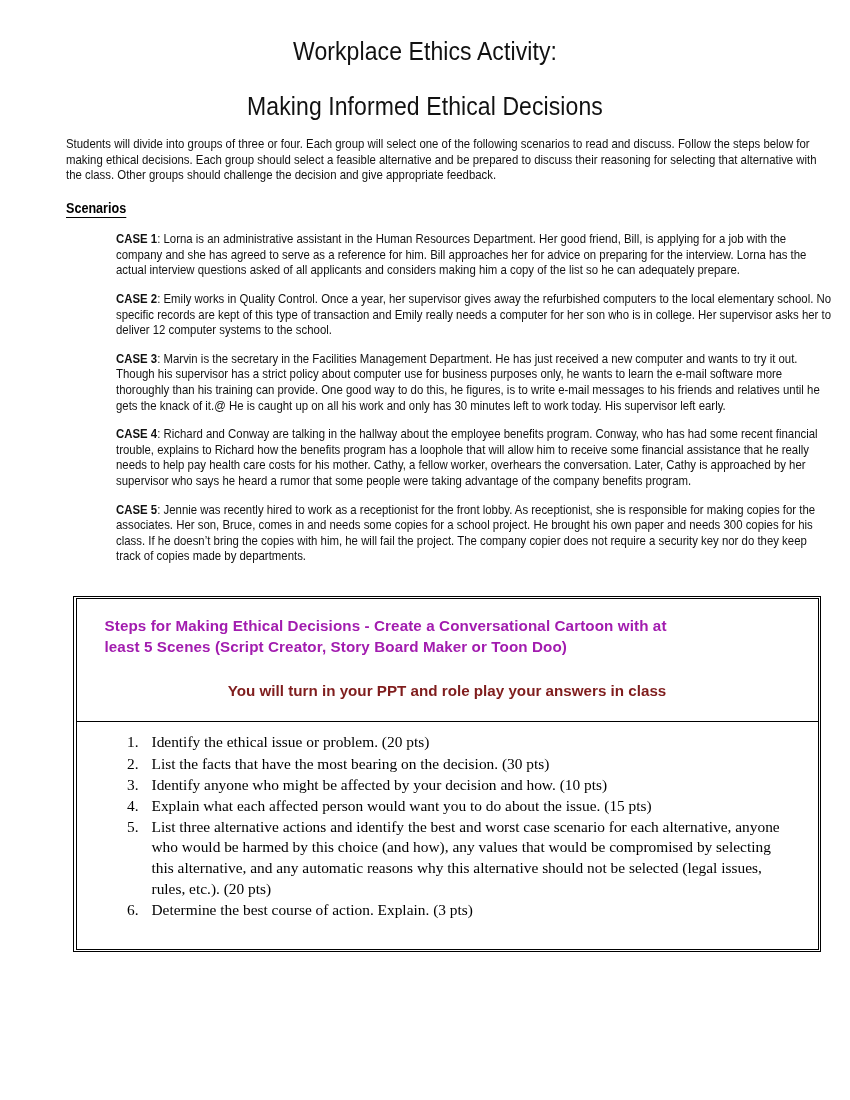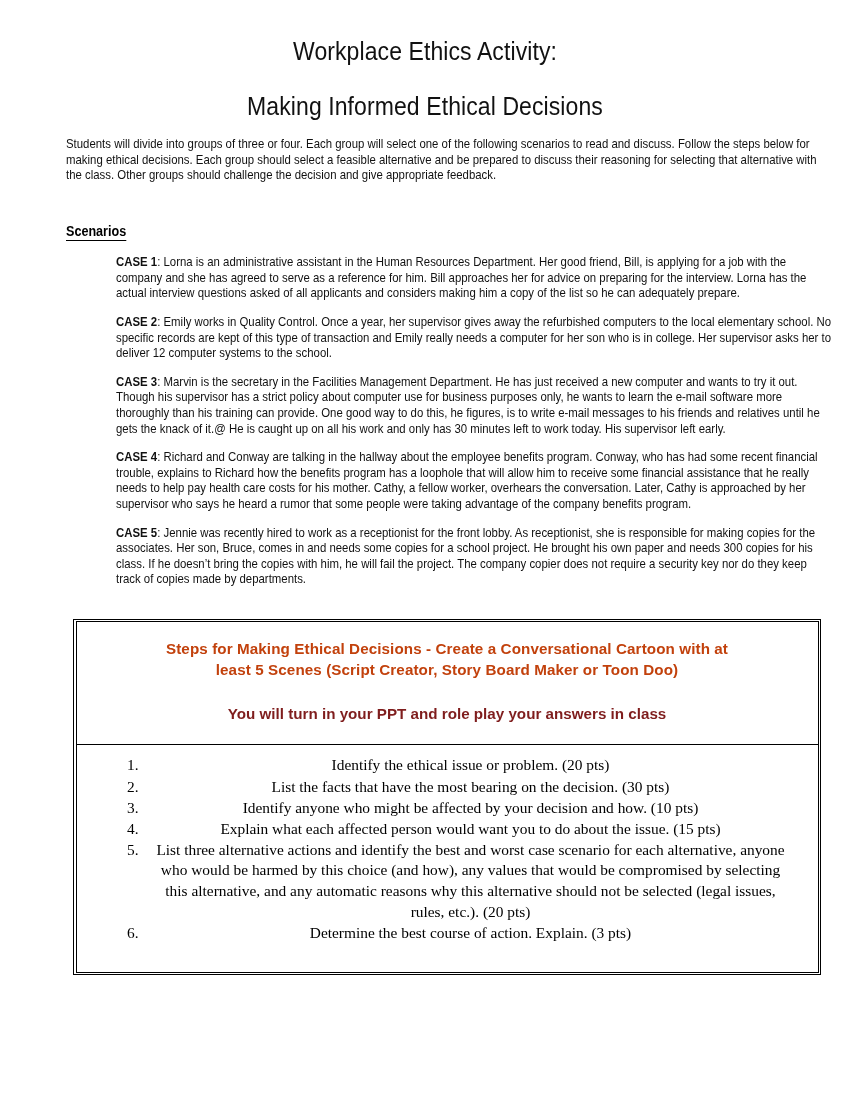--- a/index.html
+++ b/index.html
@@ -48,21 +48,21 @@
     font-size: 14px;
     color: #000;
     display: inline-block;
     border-bottom: 1.4px solid #000;
     padding-bottom: 0px;
     line-height: 1.25;
     transform: scaleX(0.90);
     transform-origin: left center;
   }
   .heading-wrap-1 { margin-top: 38px; }
-  .heading-wrap-2 { margin-top: 38px; }
+  .heading-wrap-2 { margin-top: 15px; }
 
   
   .intro {
     margin: 17px 42px 0 50px;
     font-family: "Liberation Sans", sans-serif;
     font-size: 12.2px;
     line-height: 15.6px;
     text-align: left;
     color: #111;
     transform: scaleX(0.935);
@@ -98,27 +98,27 @@
     width: 748px;
     box-sizing: border-box;
   }
   .steps-header-cell {
     border: 1.3px solid #000;
     box-sizing: border-box;
     padding: 16px 28px 20px 28px;
     background: #fff;
   }
   .steps-header-line {
-    text-align: center;
+    text-align: left;
     font-family: "Liberation Sans", sans-serif;
     font-weight: 700;
     font-size: 15.2px;
     line-height: 21px;
     letter-spacing: 0.1px;
-    color: #c2410c;
+    color: #a21caf;
   }
   .steps-header-sub {
     text-align: center;
     font-family: "Liberation Sans", sans-serif;
     font-weight: 700;
     font-size: 15.2px;
     line-height: 21px;
     color: #7f1d1d;
     margin-top: 23px;
   }
@@ -133,21 +133,20 @@
     margin: 0;
     padding: 0 10px 0 48px;
     font-family: "Liberation Serif", serif;
     font-size: 15.4px;
     line-height: 20.6px;
     color: #000;
   }
   ol.steps-list > li {
     padding-left: 9px;
     margin: 0 0 0.5px 0;
-    text-align: center;
   }
   ol.steps-list > li::marker {
     font-family: "Liberation Serif", serif;
   }
 </style>
 </head>
 <body>
 
 <div class="page">
 

